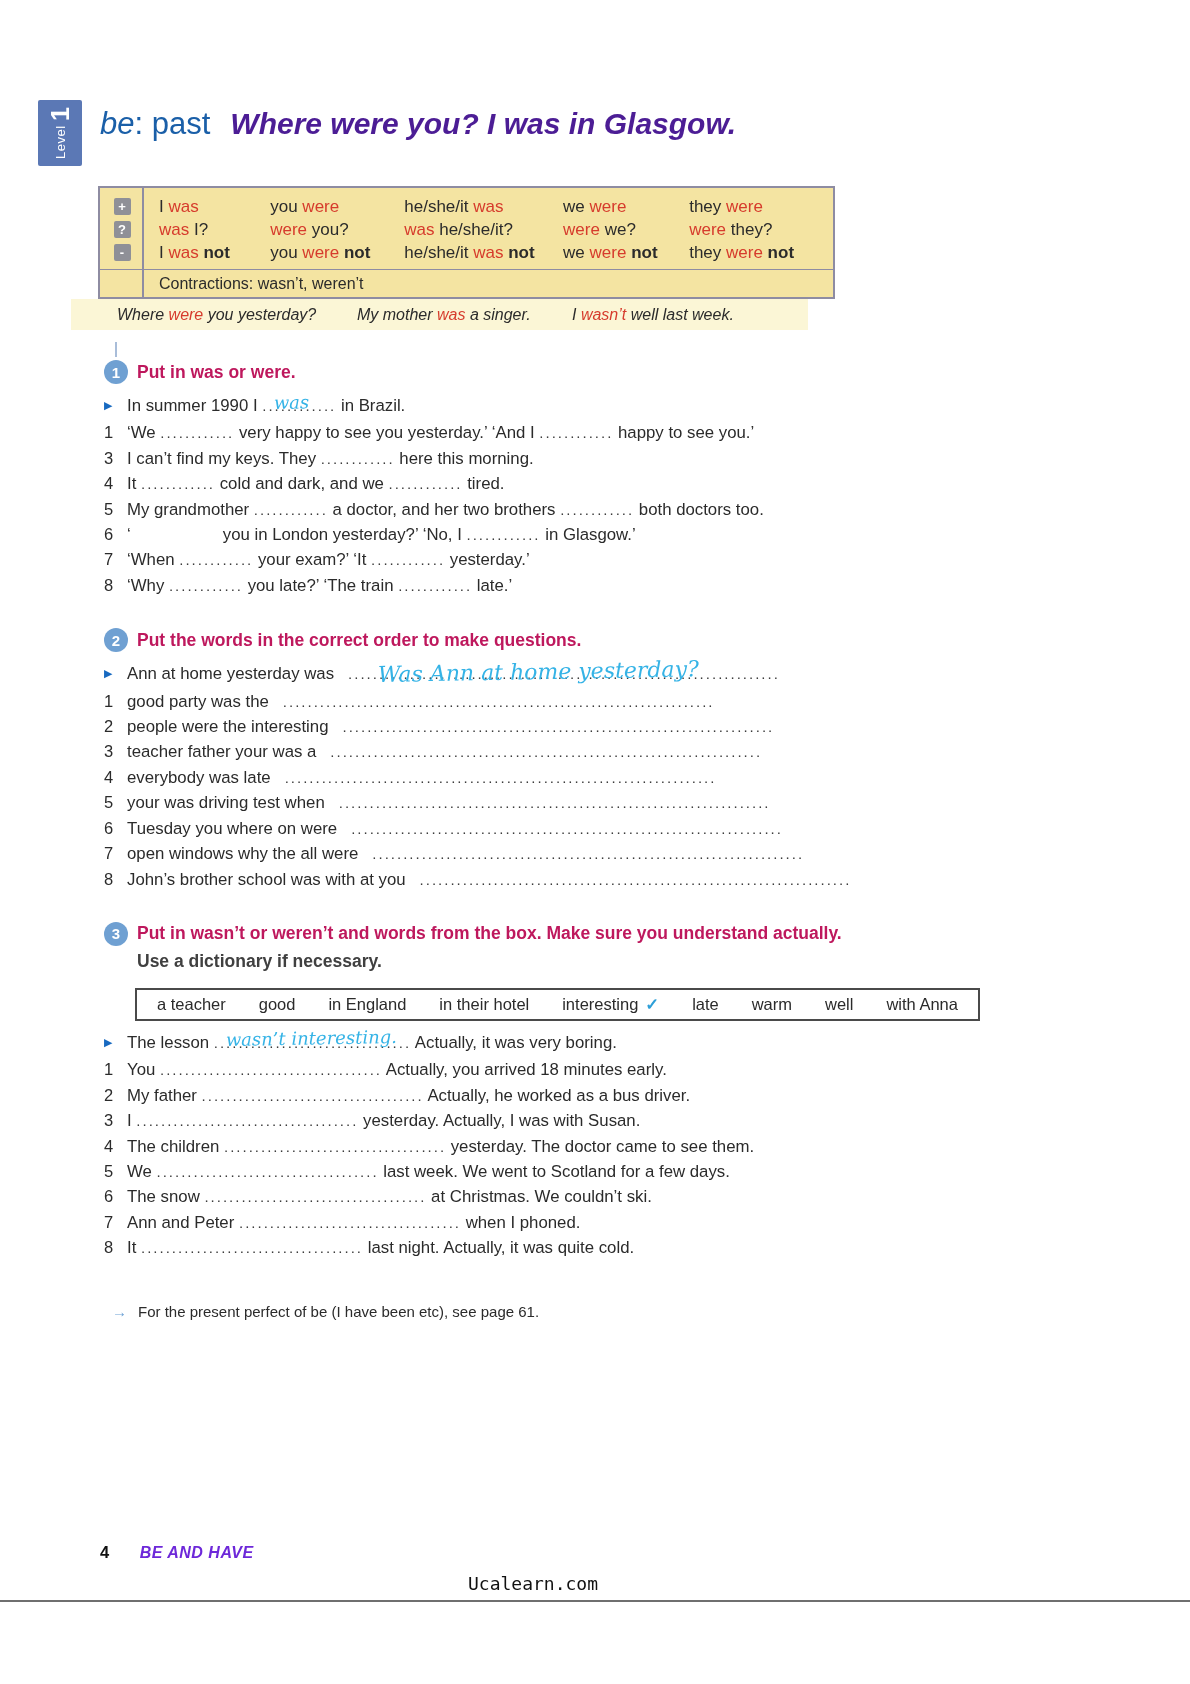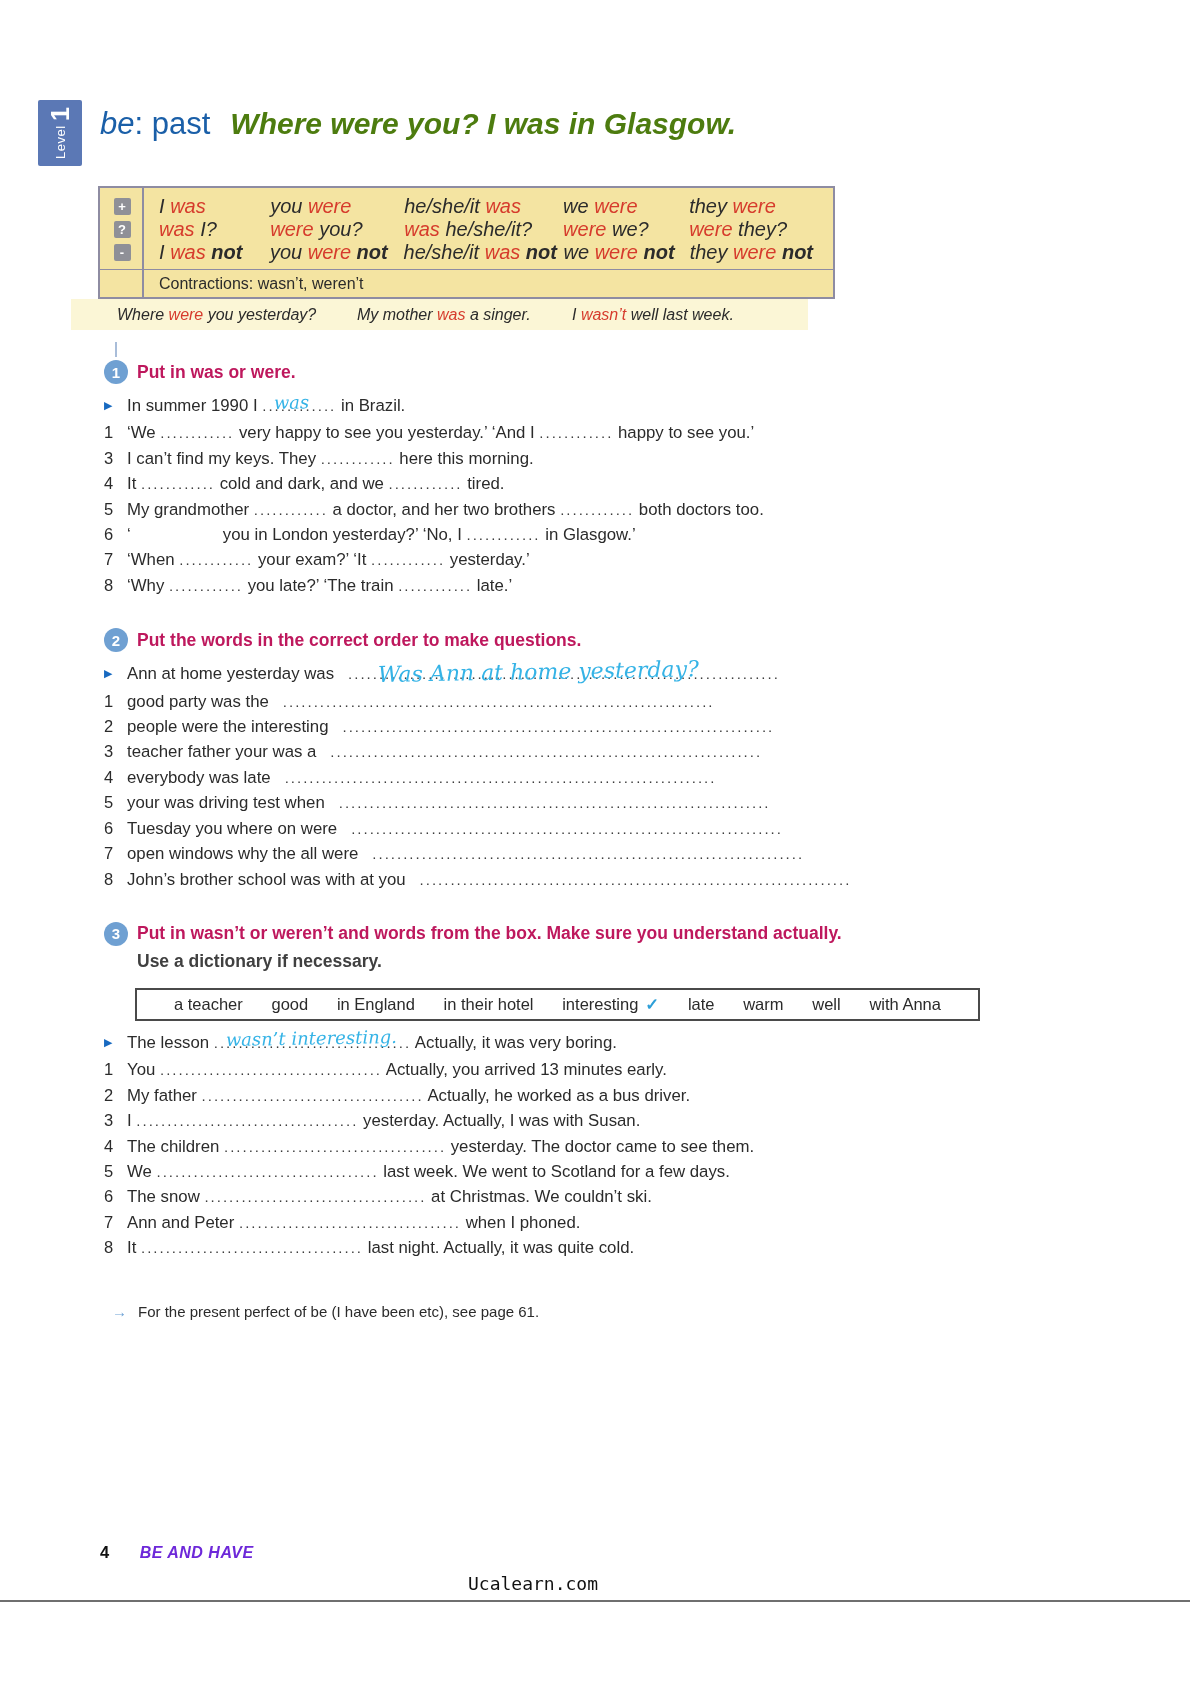--- a/index.html
+++ b/index.html
@@ -9,29 +9,29 @@
   .bd{font-weight:700}
   .rd{color:#d63b2c}
   
   .hdr{display:flex;align-items:flex-start;gap:18px;padding:100px 0 0 38px}
   .level-badge{width:44px;height:66px;background:#5b78b5;color:#fff;writing-mode:vertical-rl;transform:rotate(180deg);display:flex;align-items:center;justify-content:center;gap:5px;border-radius:2px;flex:0 0 44px}
   .lvl-word{font-size:13px;letter-spacing:.5px}
   .lvl-num{font-size:25px;font-weight:700}
   .title{display:flex;gap:20px;align-items:baseline;padding-top:6px;white-space:nowrap}
   .t-unit{color:#1a5fa8;font-size:31px;font-weight:400}
   .t-be{font-style:italic}
-  .t-ex{color:#4d7c0f;font-size:30px;font-style:italic;font-weight:600}
+  .t-ex{color:#4c1d95;font-size:30px;font-style:italic;font-weight:600}
   
   .gtable{width:737px;margin:20px 0 0 98px;background:#f4e4a2;border:2px solid #8e8ca2;position:relative}
   .gtable::after{content:"";position:absolute;left:42px;top:0;bottom:0;width:1.5px;background:#8e8ca2}
   .gt-rows{padding:7px 0 5px}
   .gt-row{display:flex;align-items:center;height:23px}
   .gt-symcol{width:44px;flex:0 0 44px;display:flex;justify-content:center}
   .gt-sym{width:17px;height:17px;background:#8f9097;color:#fff;font-size:13px;font-weight:700;display:flex;align-items:center;justify-content:center;border-radius:2px;line-height:1}
-  .gt-cell{font-style:italic;font-size:20px;padding-left:15px;white-space:nowrap}
+  .gt-cell{font-size:17px;padding-left:15px;white-space:nowrap}
   .gt-cell:nth-child(2){width:112px}
   .gt-cell:nth-child(3){width:135px}
   .gt-cell:nth-child(4){width:160px}
   .gt-cell:nth-child(5){width:127px}
   .gt-cell:nth-child(6){width:160px}
   .gt-contr{border-top:1.5px solid #8e8ca2;display:flex;align-items:center;height:28px}
   .gt-contr-text{padding-left:15px;font-size:16px}
   
   .gt-examples{width:737px;margin-left:71px;background:#fbf6d6;height:31px;display:flex;align-items:center;font-style:italic;font-size:16px;padding-left:46px;white-space:nowrap}
   .ex-part:nth-child(1){width:240px}
@@ -48,21 +48,21 @@
   .inum{display:inline-block;width:23px;font-size:16.5px}
   .inum.mkr{color:#1769c0;font-size:11px;position:relative;top:-2px}
   .itext{font-size:16.8px}
   .blank{position:relative;display:inline-block}
   .dots{letter-spacing:2px;color:#3c3c3c;font-size:15px}
   .hand{position:absolute;left:12px;bottom:3px;color:#35b3e6;font-family:"DejaVu Serif",serif;font-style:italic;font-size:18px;white-space:nowrap;transform:rotate(-1deg);transform-origin:left bottom}
   .hand.big{font-size:22px;left:30px;bottom:-1px}
   .gap{display:inline-block;width:92px}
   .exn2 .itext .blank{margin-left:14px}
   
-  .word-box{margin:16px 0 0 31px;width:845px;height:33px;border:2px solid #4a4a4a;background:#fff;display:flex;align-items:center;justify-content:space-between;padding:0 37px;font-size:16.5px;white-space:nowrap}
+  .word-box{margin:16px 0 0 31px;width:845px;height:33px;border:2px solid #4a4a4a;background:#fff;display:flex;align-items:center;justify-content:space-between;padding:0 20px;font-size:16.5px;white-space:nowrap}
   .wb-check{color:#2d9fd8;font-weight:700;margin-left:7px}
   
   .footnote{margin:42px 0 0 112px;font-size:15px;display:flex;gap:11px;align-items:baseline}
   .fn-arrow{color:#6fa3d6;font-size:15px}
   
   .pageno-row{position:absolute;left:100px;top:1543px;white-space:nowrap}
   .pageno{font-weight:700;font-size:16.5px;color:#111}
   .section-title{margin-left:26px;color:#6d28d9;font-style:italic;font-weight:700;font-size:16px;letter-spacing:.5px}
   .watermark{position:absolute;top:1573px;left:0;width:1190px;text-align:center;font-family:"DejaVu Sans Mono",monospace;font-size:18px;color:#111;transform:translateX(-62px)}
   .bottom-rule{position:absolute;top:1600px;left:0;width:1190px;height:2px;background:#6f6f6f}
@@ -173,21 +173,21 @@
           <span class="wb-item"><span>in England</span></span>
           <span class="wb-item"><span>in their hotel</span></span>
           <span class="wb-item"><span>interesting</span><span class="wb-check">✓</span></span>
           <span class="wb-item"><span>late</span></span>
           <span class="wb-item"><span>warm</span></span>
           <span class="wb-item"><span>well</span></span>
           <span class="wb-item"><span>with Anna</span></span>
         </div>
         <div class="items">
           <div class="item"><span class="inum mkr">▶</span><span class="itext"><span class="">The lesson </span><span class="blank"><span class="dots">................................</span><span class="hand">wasn’t interesting.</span></span><span class=""> Actually, it was very boring.</span></span></div>
-          <div class="item"><span class="inum">1</span><span class="itext"><span class="">You </span><span class="blank"><span class="dots">....................................</span></span><span class=""> Actually, you arrived 13 minutes early.</span></span></div>
+          <div class="item"><span class="inum">1</span><span class="itext"><span class="">You </span><span class="blank"><span class="dots">....................................</span></span><span class=""> Actually, you arrived 18 minutes early.</span></span></div>
           <div class="item"><span class="inum">2</span><span class="itext"><span class="">My father </span><span class="blank"><span class="dots">....................................</span></span><span class=""> Actually, he worked as a bus driver.</span></span></div>
           <div class="item"><span class="inum">3</span><span class="itext"><span class="">I </span><span class="blank"><span class="dots">....................................</span></span><span class=""> yesterday. Actually, I was with Susan.</span></span></div>
           <div class="item"><span class="inum">4</span><span class="itext"><span class="">The children </span><span class="blank"><span class="dots">....................................</span></span><span class=""> yesterday. The doctor came to see them.</span></span></div>
           <div class="item"><span class="inum">5</span><span class="itext"><span class="">We </span><span class="blank"><span class="dots">....................................</span></span><span class=""> last week. We went to Scotland for a few days.</span></span></div>
           <div class="item"><span class="inum">6</span><span class="itext"><span class="">The snow </span><span class="blank"><span class="dots">....................................</span></span><span class=""> at Christmas. We couldn’t ski.</span></span></div>
           <div class="item"><span class="inum">7</span><span class="itext"><span class="">Ann and Peter </span><span class="blank"><span class="dots">....................................</span></span><span class=""> when I phoned.</span></span></div>
           <div class="item"><span class="inum">8</span><span class="itext"><span class="">It </span><span class="blank"><span class="dots">....................................</span></span><span class=""> last night. Actually, it was quite cold.</span></span></div>
         </div>
       </section>
     </main>

